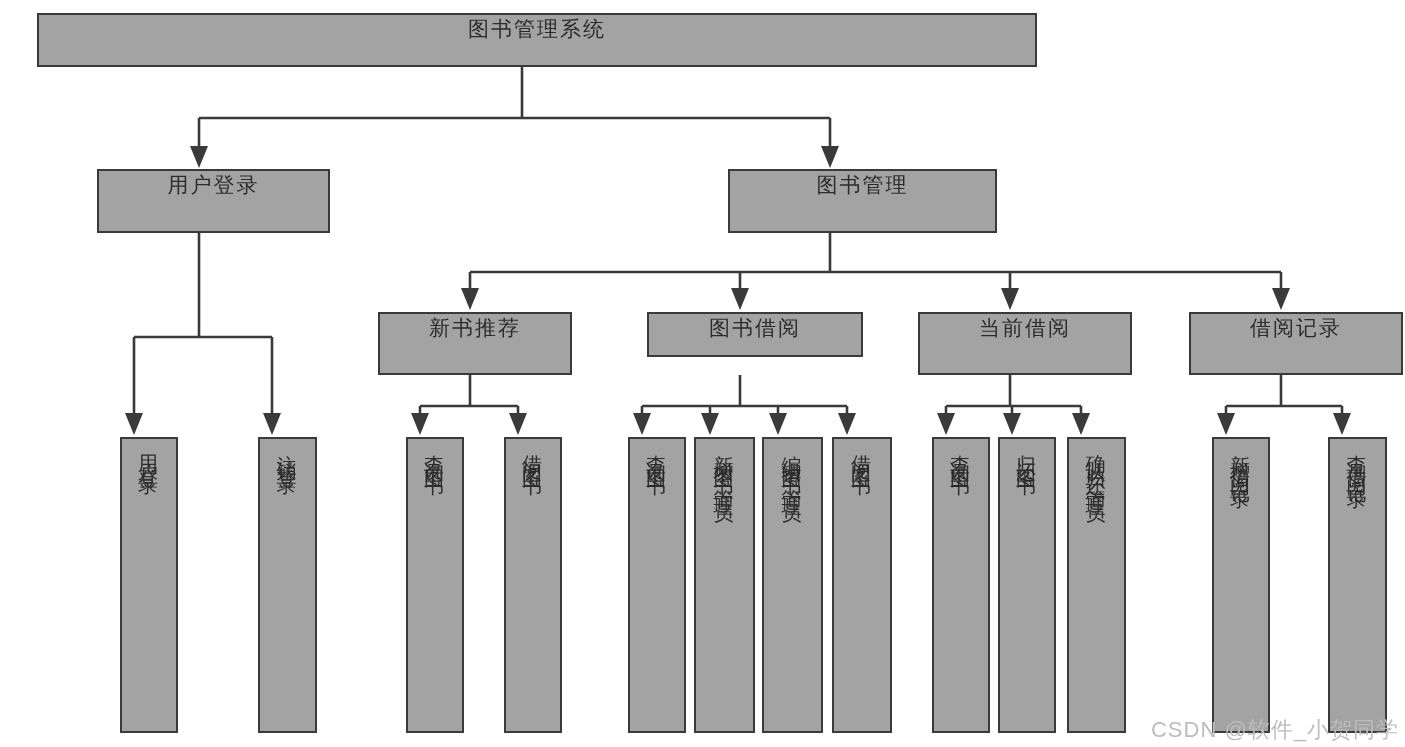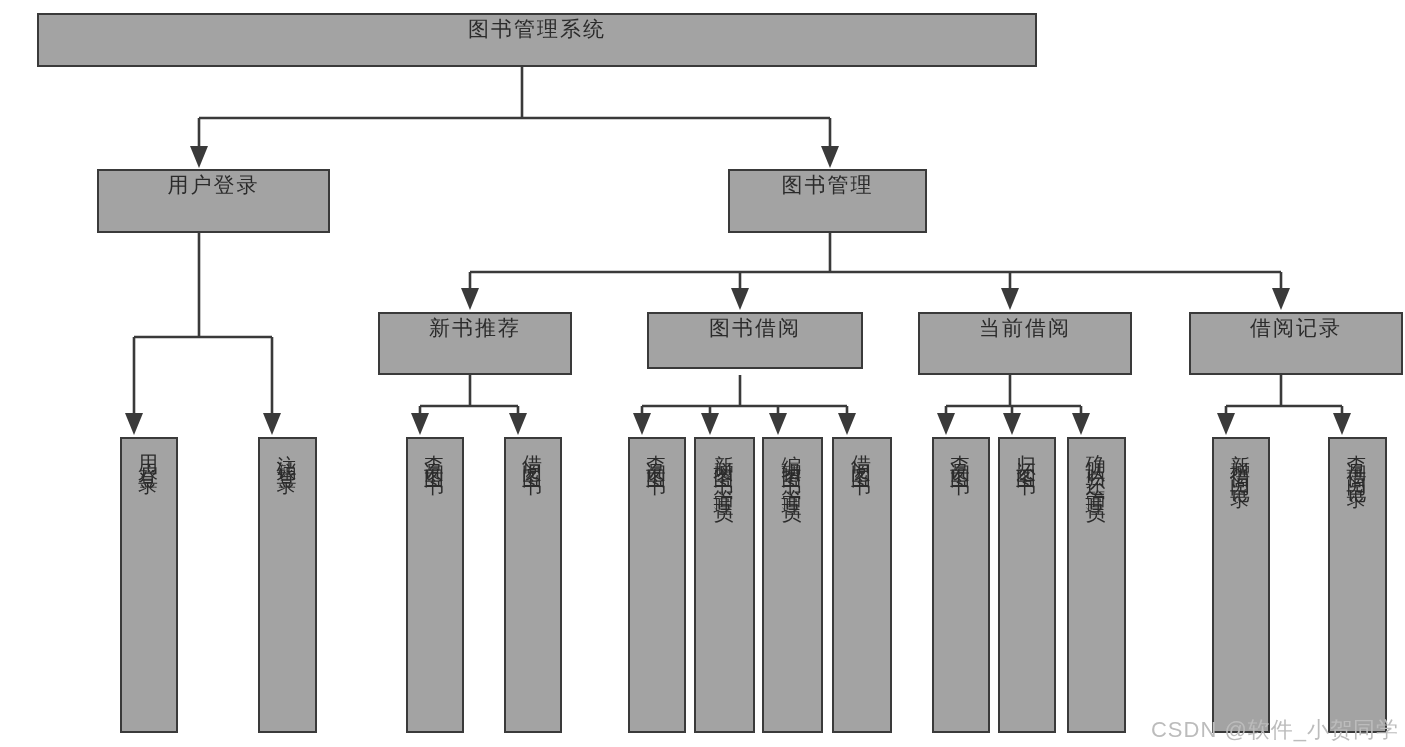--- a/index.html
+++ b/index.html
@@ -100,28 +100,28 @@
     <polygon class="arrow" points="1333,413 1351,413 1342,435"></polygon>
   </svg>
 
   <div class="node" style="left:22px; top:13px; width:1000px; height:54px;">
     <span>图书管理系统</span>
   </div>
 
   <div class="node" style="left:82px; top:169px; width:233px; height:64px;">
     <span>用户登录</span>
   </div>
-  <div class="node" style="left:713px; top:169px; width:199px; height:64px;">
+  <div class="node" style="left:713px; top:169px; width:269px; height:64px;">
     <span>图书管理</span>
   </div>
 
   <div class="node" style="left:363px; top:312px; width:194px; height:63px;">
     <span>新书推荐</span>
   </div>
-  <div class="node" style="left:632px; top:312px; width:216px; height:57px;">
+  <div class="node" style="left:632px; top:312px; width:216px; height:45px;">
     <span>图书借阅</span>
   </div>
   <div class="node" style="left:1174px; top:312px; width:214px; height:63px;">
     <span>借阅记录</span>
   </div>
   <div class="node" style="left:903px; top:312px; width:214px; height:63px;">
     <span>当前借阅</span>
   </div>
 
   <div class="node vnode" style="left:105px; top:437px; width:58px; height:296px;">

